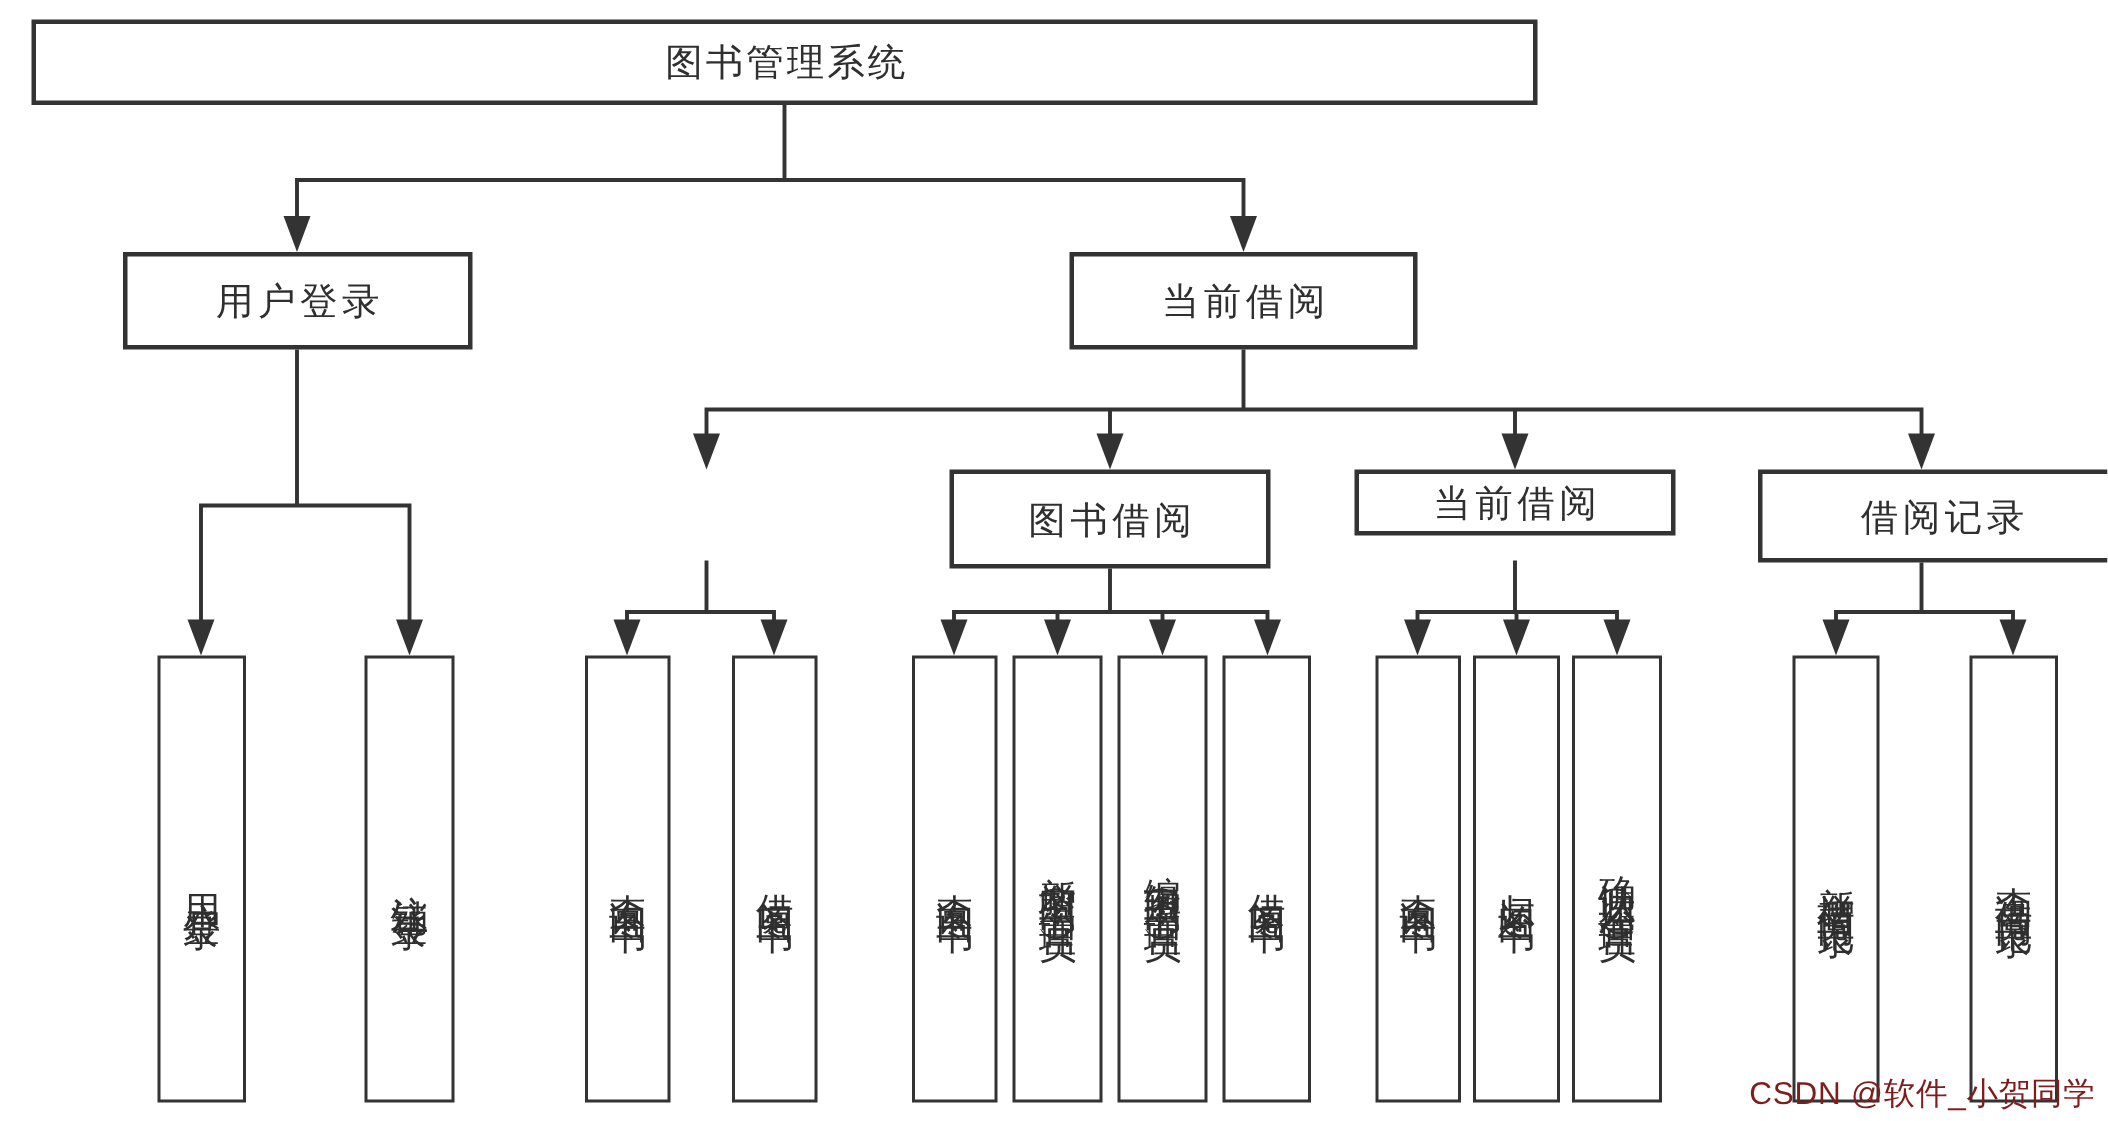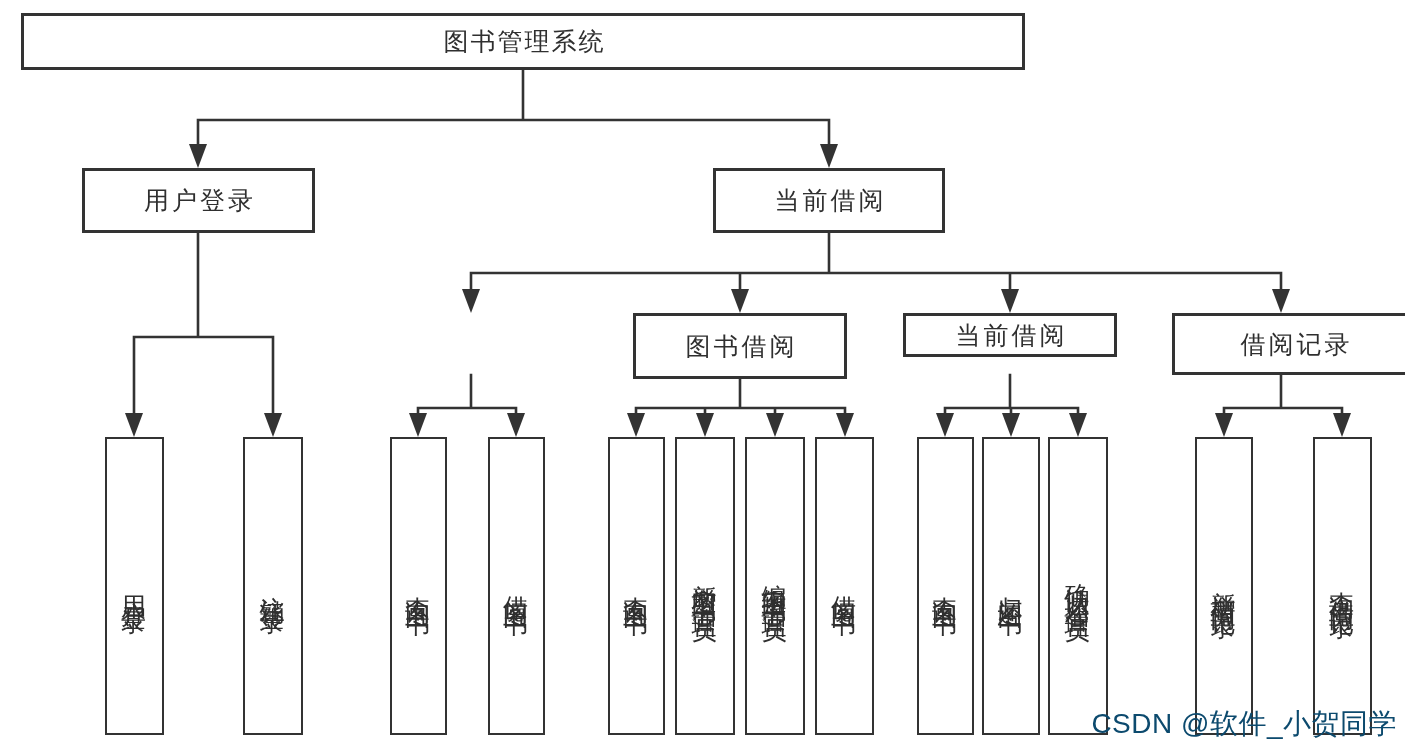--- a/index.html
+++ b/index.html
@@ -35,23 +35,23 @@
     writing-mode: vertical-rl;
     letter-spacing: 5px;
     text-indent: 0;
     white-space: normal;
   }
   .title-box { letter-spacing: 2px; }
   .watermark {
     position: absolute;
     right: 8px;
     bottom: 4px;
-    font-size: 28px;
+    font-size: 21px;
     letter-spacing: 0.5px;
-    color: #0c4a6e;
+    color: #7f1d1d;
   }
 </style>
 </head>
 <body>
 
 <div class="canvas">
 
   <svg class="connectors" viewBox="0 0 1405 747" xmlns="http://www.w3.org/2000/svg" aria-hidden="true">
     <path fill="none" stroke="#333333" stroke-width="2.6" stroke-linecap="square" d="
       M523 69 V120

